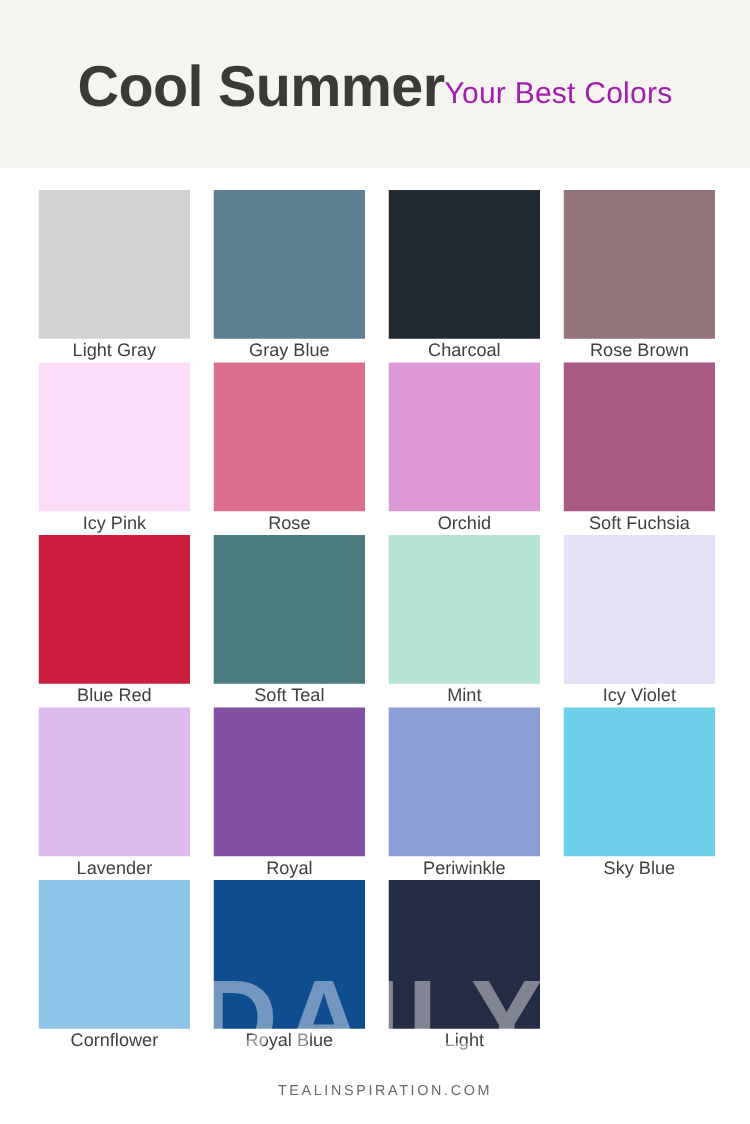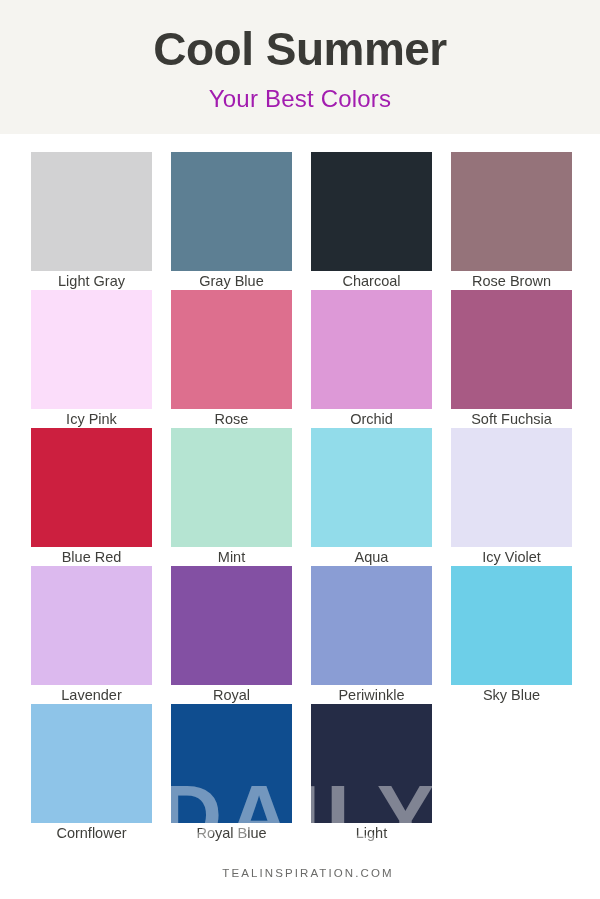--- a/index.html
+++ b/index.html
@@ -24,21 +24,21 @@
     background: #ffffff;
     overflow: hidden;
   }
 
   
   .header {
     width: 600px;
     height: 134px;
     background: #f5f4f0;
     display: flex;
-    flex-direction: column;
+    flex-direction: row;
     align-items: center;
     justify-content: center;
     padding-top: 4px;
   }
 
   .title {
     font-size: 46px;
     font-weight: 700;
     letter-spacing: -0.5px;
     color: #3a3a36;
@@ -172,26 +172,26 @@
       </div>
       <div class="cell">
         <div class="swatch" style="background: rgb(168, 90, 132);"></div>
         <div class="cell-label">Soft Fuchsia</div>
       </div>
       <div class="cell">
         <div class="swatch" style="background: rgb(204, 31, 63);"></div>
         <div class="cell-label">Blue Red</div>
       </div>
       <div class="cell">
+        <div class="swatch" style="background: rgb(74, 123, 126);"></div>
+        <div class="cell-label">Soft Teal</div>
+      </div>
+      <div class="cell">
         <div class="swatch" style="background: rgb(181, 228, 210);"></div>
         <div class="cell-label">Mint</div>
-      </div>
-      <div class="cell">
-        <div class="swatch" style="background: rgb(146, 220, 234);"></div>
-        <div class="cell-label">Aqua</div>
       </div>
       <div class="cell">
         <div class="swatch" style="background: rgb(227, 225, 245);"></div>
         <div class="cell-label">Icy Violet</div>
       </div>
       <div class="cell">
         <div class="swatch" style="background: rgb(220, 185, 238);"></div>
         <div class="cell-label">Lavender</div>
       </div>
       <div class="cell">

